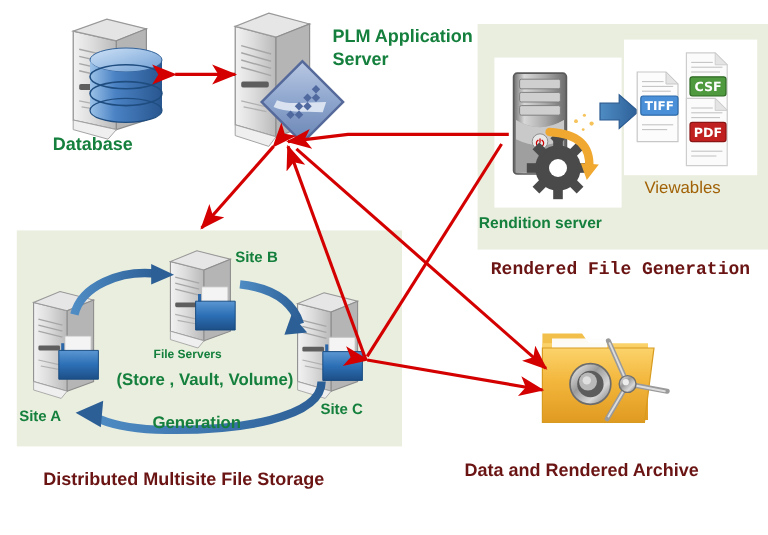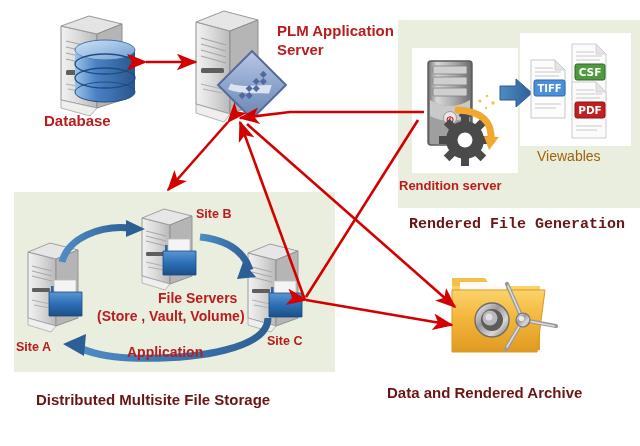--- a/index.html
+++ b/index.html
@@ -1,21 +1,21 @@
 <!DOCTYPE html>
 <html><head>
 <meta charset="utf-8">
 <style>
   html,body{margin:0;padding:0;background:#ffffff;}
   body{width:640px;height:446px;overflow:hidden;font-family:"Liberation Sans",sans-serif;}
   #stage{position:relative;width:640px;height:446px;background:#ffffff;}
 
   .panel{position:absolute;background:#eaeede;}
 
-  .lbl{position:absolute;font-family:"Liberation Sans",sans-serif;font-weight:bold;color:#b91c1c;white-space:pre;line-height:1.18;}
+  .lbl{position:absolute;font-family:"Liberation Sans",sans-serif;font-weight:bold;color:#15803d;white-space:pre;line-height:1.18;}
   .cap{position:absolute;font-family:"Liberation Sans",sans-serif;font-weight:bold;color:#6b1414;white-space:pre;line-height:1.25;}
   .lbl-plain{position:absolute;font-family:Liberation Sans, sans-serif;color:#a16207;white-space:pre;}
 
   .svglayer{position:absolute;left:0;top:0;width:640px;height:446px;}
 
   .whitebox{position:absolute;background:#ffffff;}
 </style>
 </head>
 <body>
 
@@ -359,21 +359,21 @@
   <div class="lbl" style="left:399px;top:178px;font-size:13px;">Rendition server</div>
 
   <div class="lbl-plain" style="left:537px;top:148px;font-size:14px;">Viewables</div>
 
   <div class="cap" style="left:409px;top:216px;font-size:15px;font-family:Liberation Mono, monospace;">Rendered File Generation</div>
 
   <div class="lbl" style="left:196px;top:207px;font-size:12.5px;">Site B</div>
   <div class="lbl" style="left:16px;top:340px;font-size:12.5px;">Site A</div>
   <div class="lbl" style="left:267px;top:334px;font-size:12.5px;">Site C</div>
 
-  <div class="lbl" style="left:128px;top:290px;font-size:14px;margin-left:30px;">File Servers</div>
+  <div class="lbl" style="left:128px;top:290px;font-size:10px;">File Servers</div>
   <div class="lbl" style="left:97px;top:308px;font-size:14px;">(Store , Vault, Volume)</div>
-  <div class="lbl" style="left:127px;top:344px;font-size:14px;">Application</div>
+  <div class="lbl" style="left:127px;top:344px;font-size:14px;">Generation</div>
 
   <div class="cap" style="left:36px;top:391px;font-size:15px;">Distributed Multisite File Storage</div>
 
   <div class="cap" style="left:387px;top:384px;font-size:15px;">Data and Rendered Archive</div>
 
 </div>
 
 </body></html>

